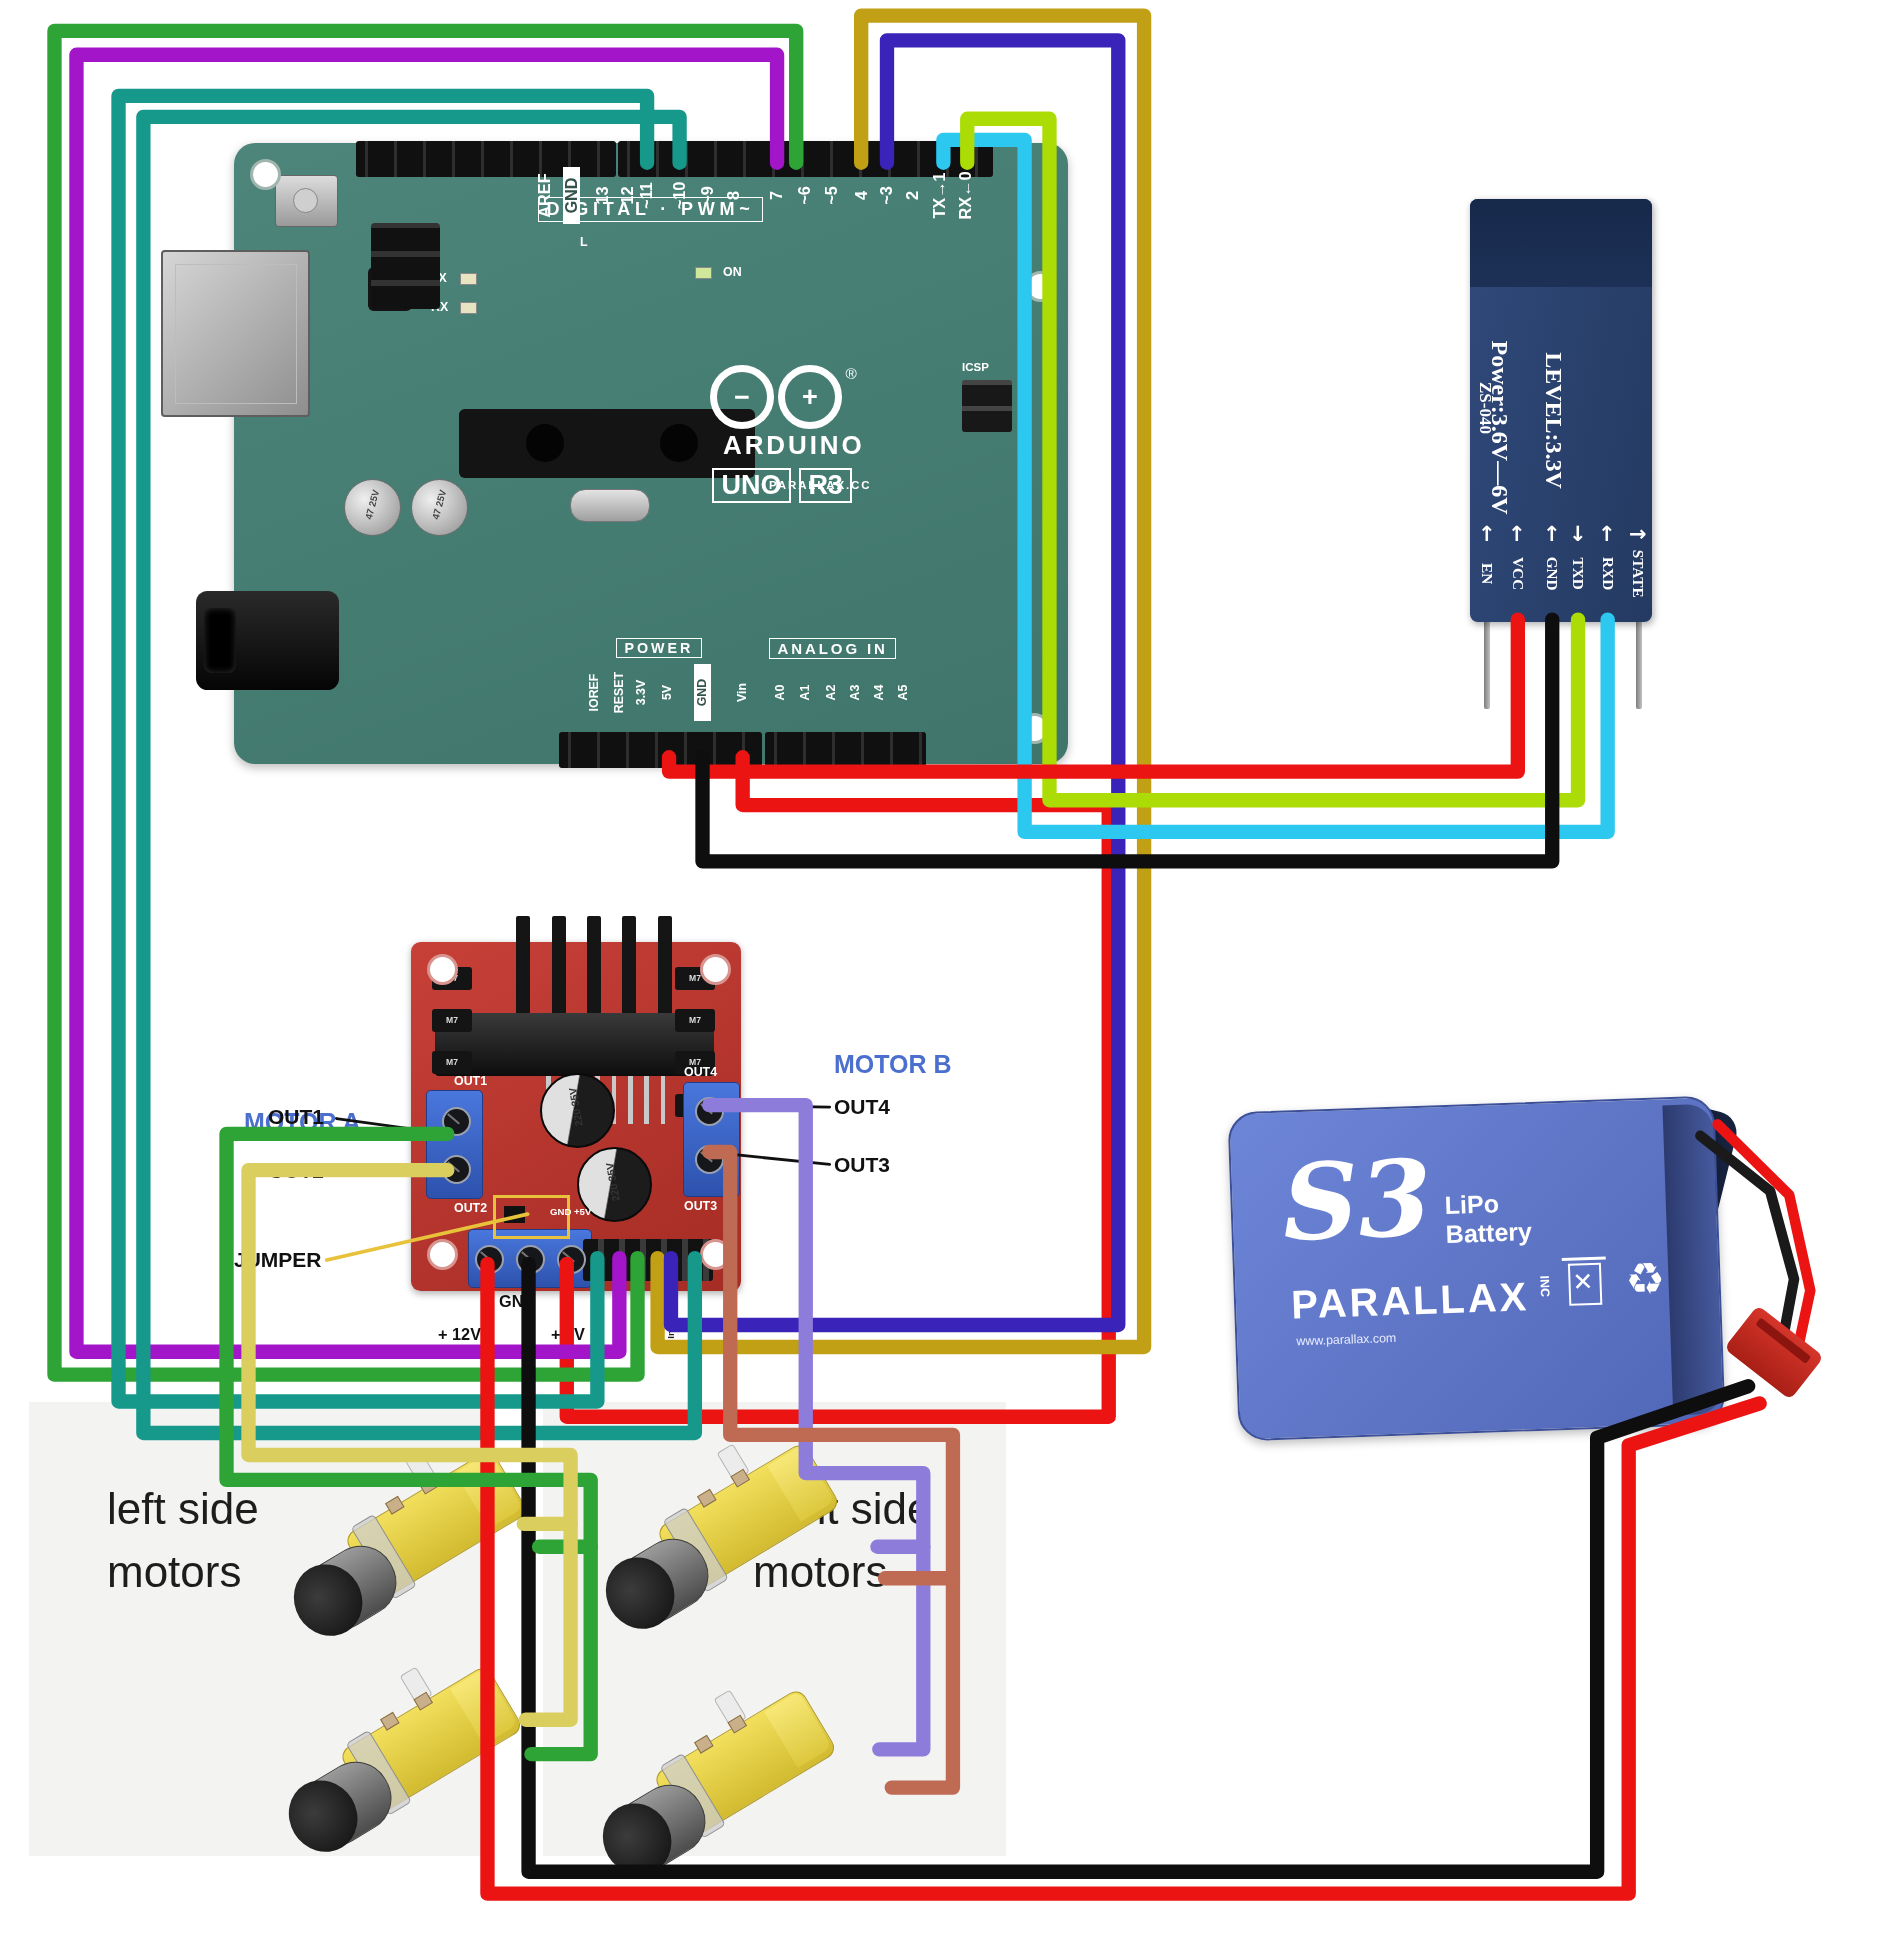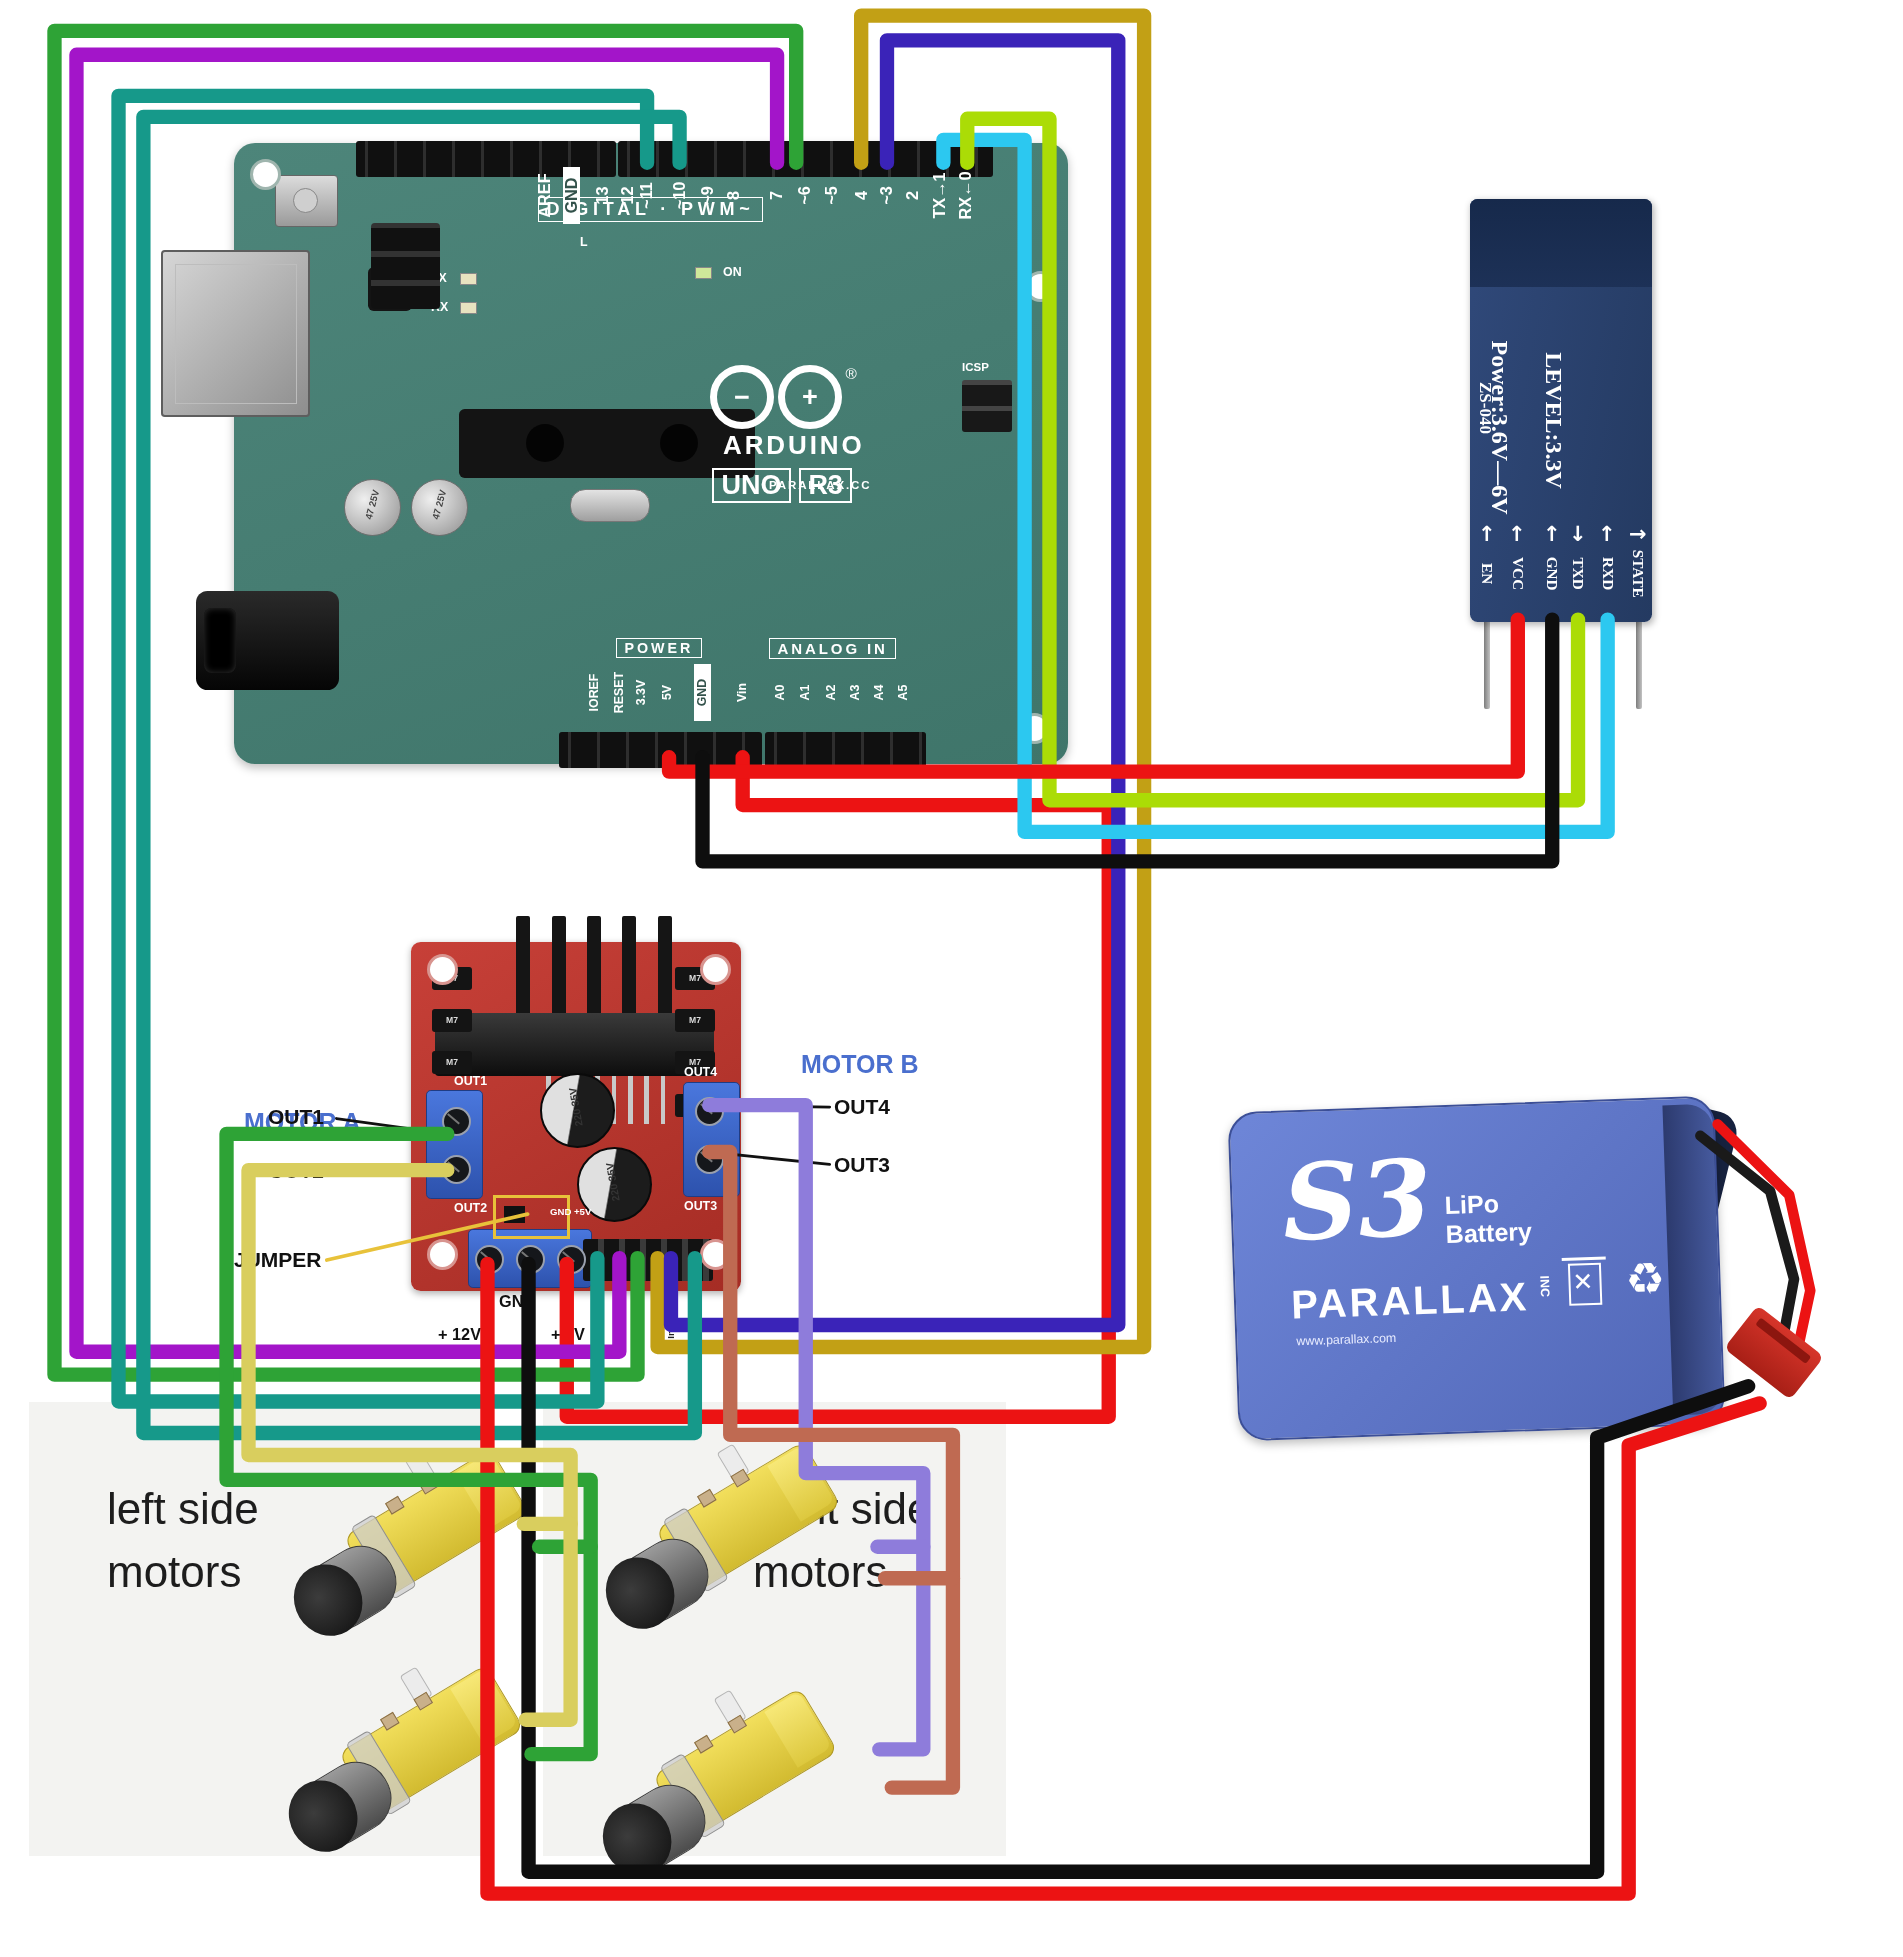--- a/index.html
+++ b/index.html
@@ -266,21 +266,21 @@
   <div class="sslab" style="left:684px;top:1199px;">OUT3</div>
   <div class="sslab" style="left:550px;top:1206px;font-size:9.6px;">GND +5V</div>
   <div id="l298-input-labels">
       <span class="inlab" style="left: 595px; top: 1308px;">Input1</span>
       <span class="inlab" style="left: 613px; top: 1308px;">Input2</span>
       <span class="inlab" style="left: 633px; top: 1308px;">Input3</span>
       <span class="inlab" style="left: 646px; top: 1308px;">Input4</span>
     </div>
 
   <div class="annblue" style="left:244px;top:1108px;text-decoration:underline;">MOTOR A</div>
-  <div class="annblue" style="left:801px;top:1050px;">MOTOR B</div>
+  <div class="annblue" style="left:834px;top:1050px;">MOTOR B</div>
   <div class="ann" style="left:268px;top:1105px;">OUT1</div>
   <div class="ann" style="left:268px;top:1159px;">OUT2</div>
   <div class="ann" style="left:834px;top:1095px;">OUT4</div>
   <div class="ann" style="left:834px;top:1153px;">OUT3</div>
   <div class="ann" style="left:234px;top:1248px;">JUMPER</div>
   <div class="annsm" style="left:499px;top:1292px;">GND</div>
   <div class="annsm" style="left:438px;top:1325px;">+ 12V</div>
   <div class="annsm" style="left:551px;top:1325px;">+ 5V</div>
 
   <div class="bt">

